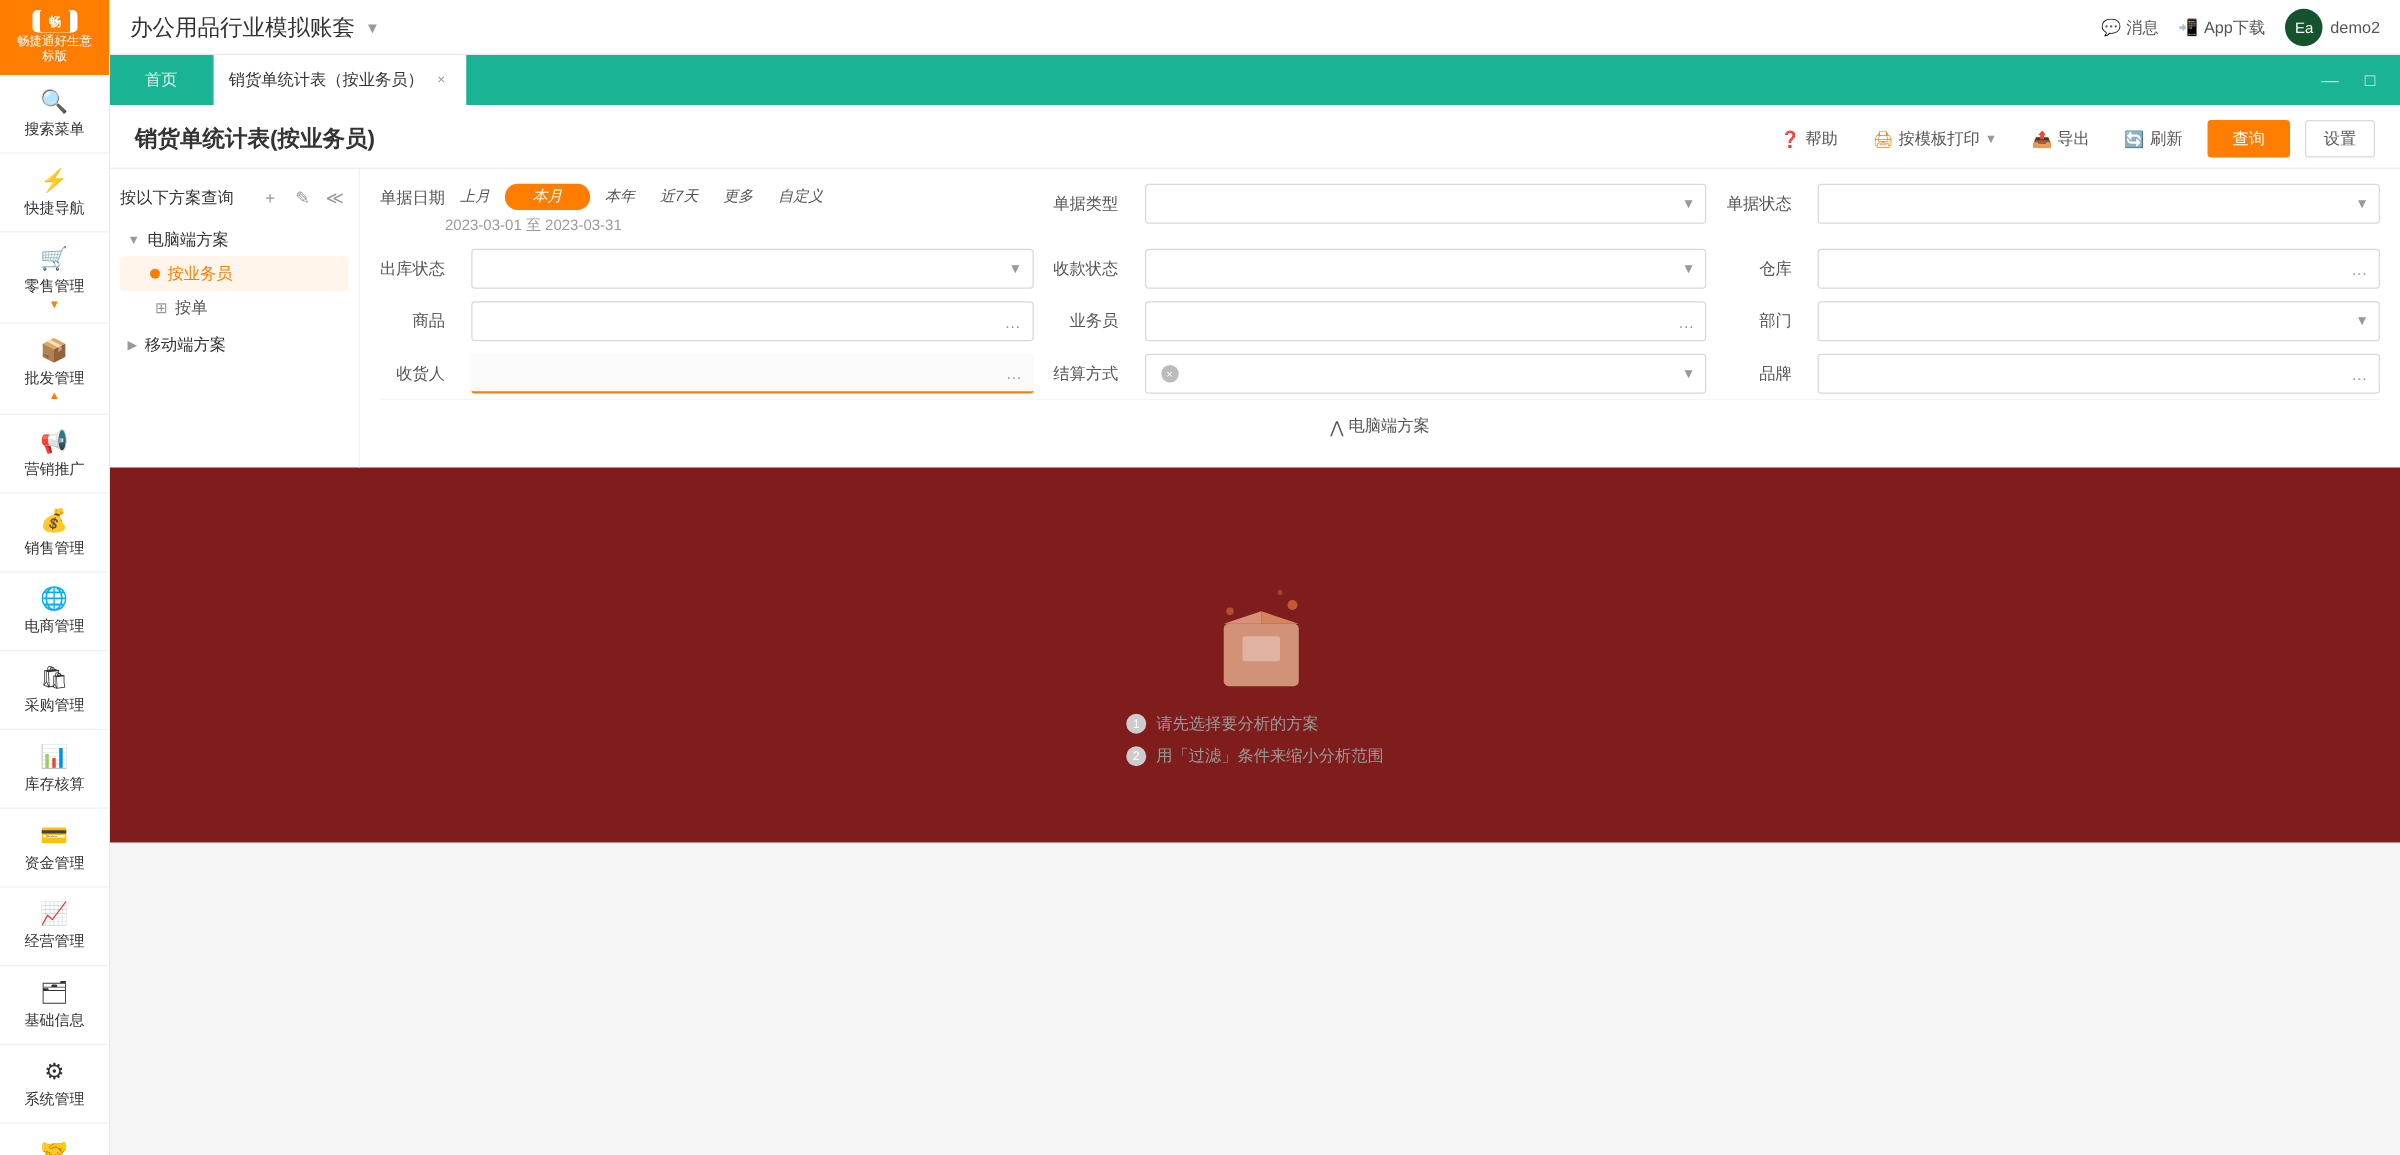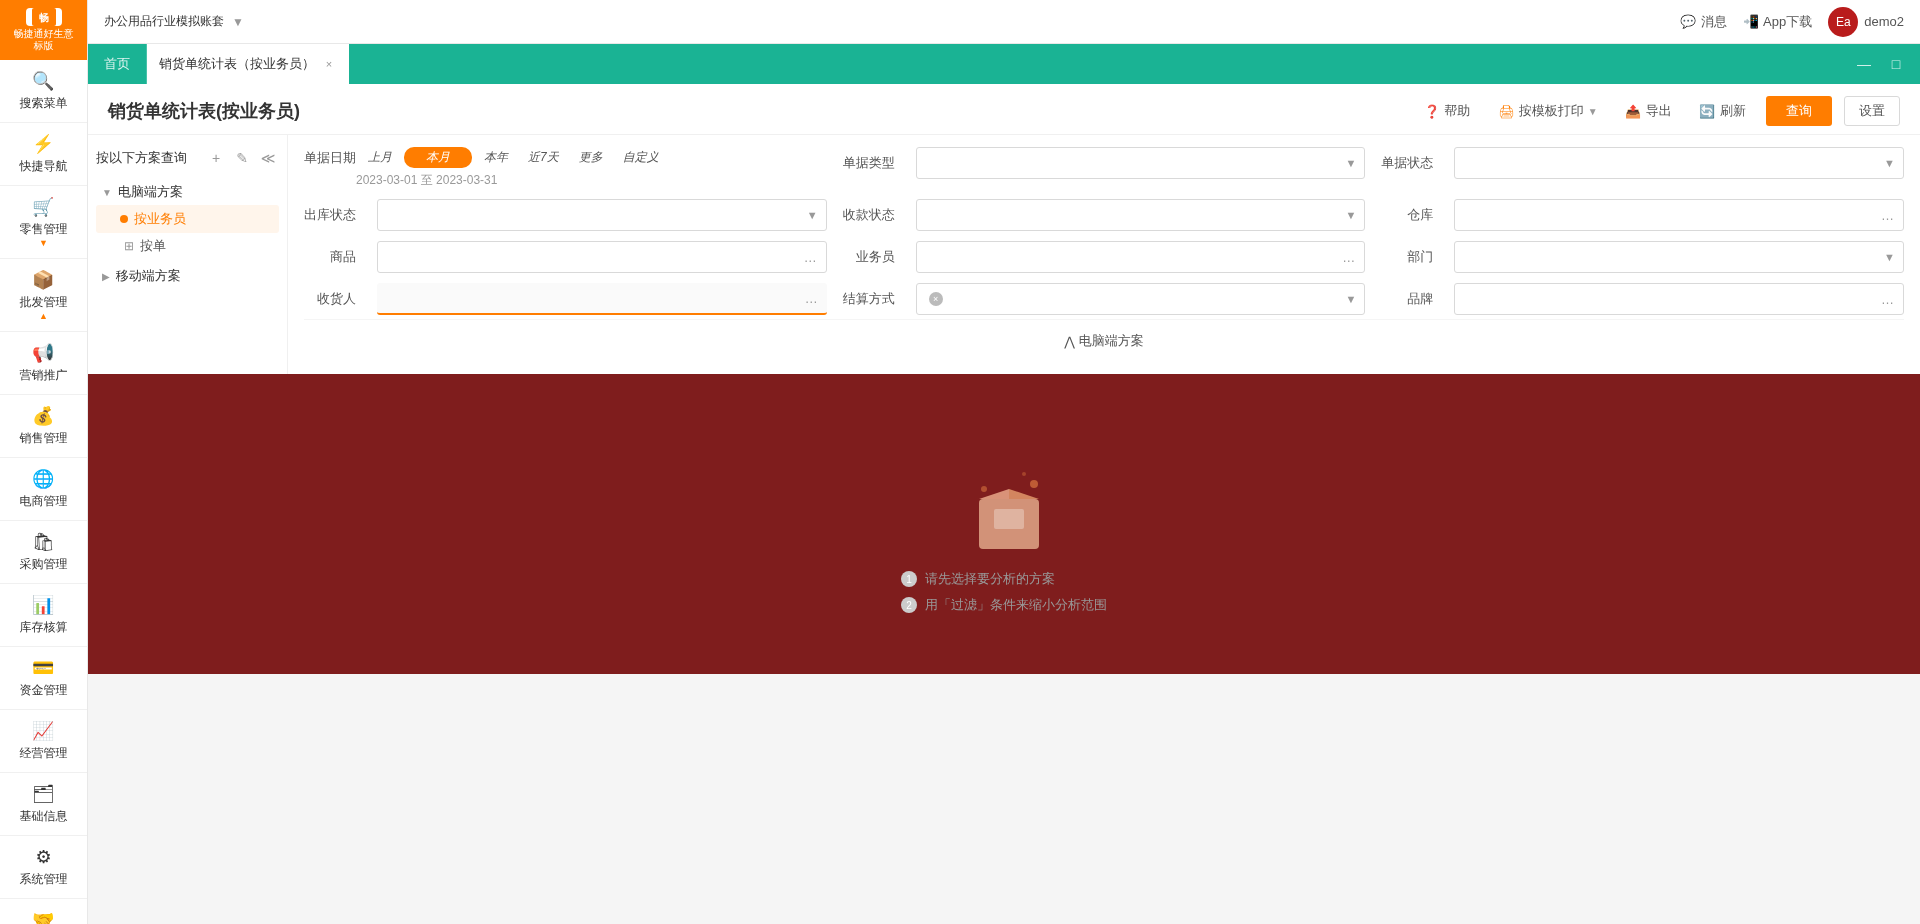--- a/index.html
+++ b/index.html
@@ -76,21 +76,21 @@
       padding: 0 16px;
       border-bottom: 1px solid #e8e8e8;
       justify-content: space-between;
     }
     .header-left {
       display: flex;
       align-items: center;
       gap: 8px;
     }
     .breadcrumb-title {
-      font-size: 12px;
+      font-size: 18px;
       color: #333;
     }
     .breadcrumb-arrow {
       color: #999;
       font-size: 12px;
     }
     .header-right {
       display: flex;
       align-items: center;
       gap: 16px;
@@ -100,38 +100,38 @@
     .header-right .msg-icon, .header-right .app-icon {
       display: flex;
       align-items: center;
       gap: 4px;
       cursor: pointer;
     }
     .avatar {
       width: 30px;
       height: 30px;
       border-radius: 50%;
-      background: #b91c1c;
+      background: #14532d;
       display: flex;
       align-items: center;
       justify-content: center;
       color: #fff;
       font-size: 12px;
     }
 
     
     .tab-bar {
       height: 40px;
       background: #1ab394;
       display: flex;
       align-items: center;
       padding: 0 0;
     }
     .tab-home {
-      padding: 0 16px;
+      padding: 0 28px;
       height: 100%;
       display: flex;
       align-items: center;
       color: rgba(255,255,255,0.85);
       font-size: 13px;
       cursor: pointer;
       border-right: 1px solid rgba(255,255,255,0.2);
     }
     .tab-active {
       padding: 0 12px;

